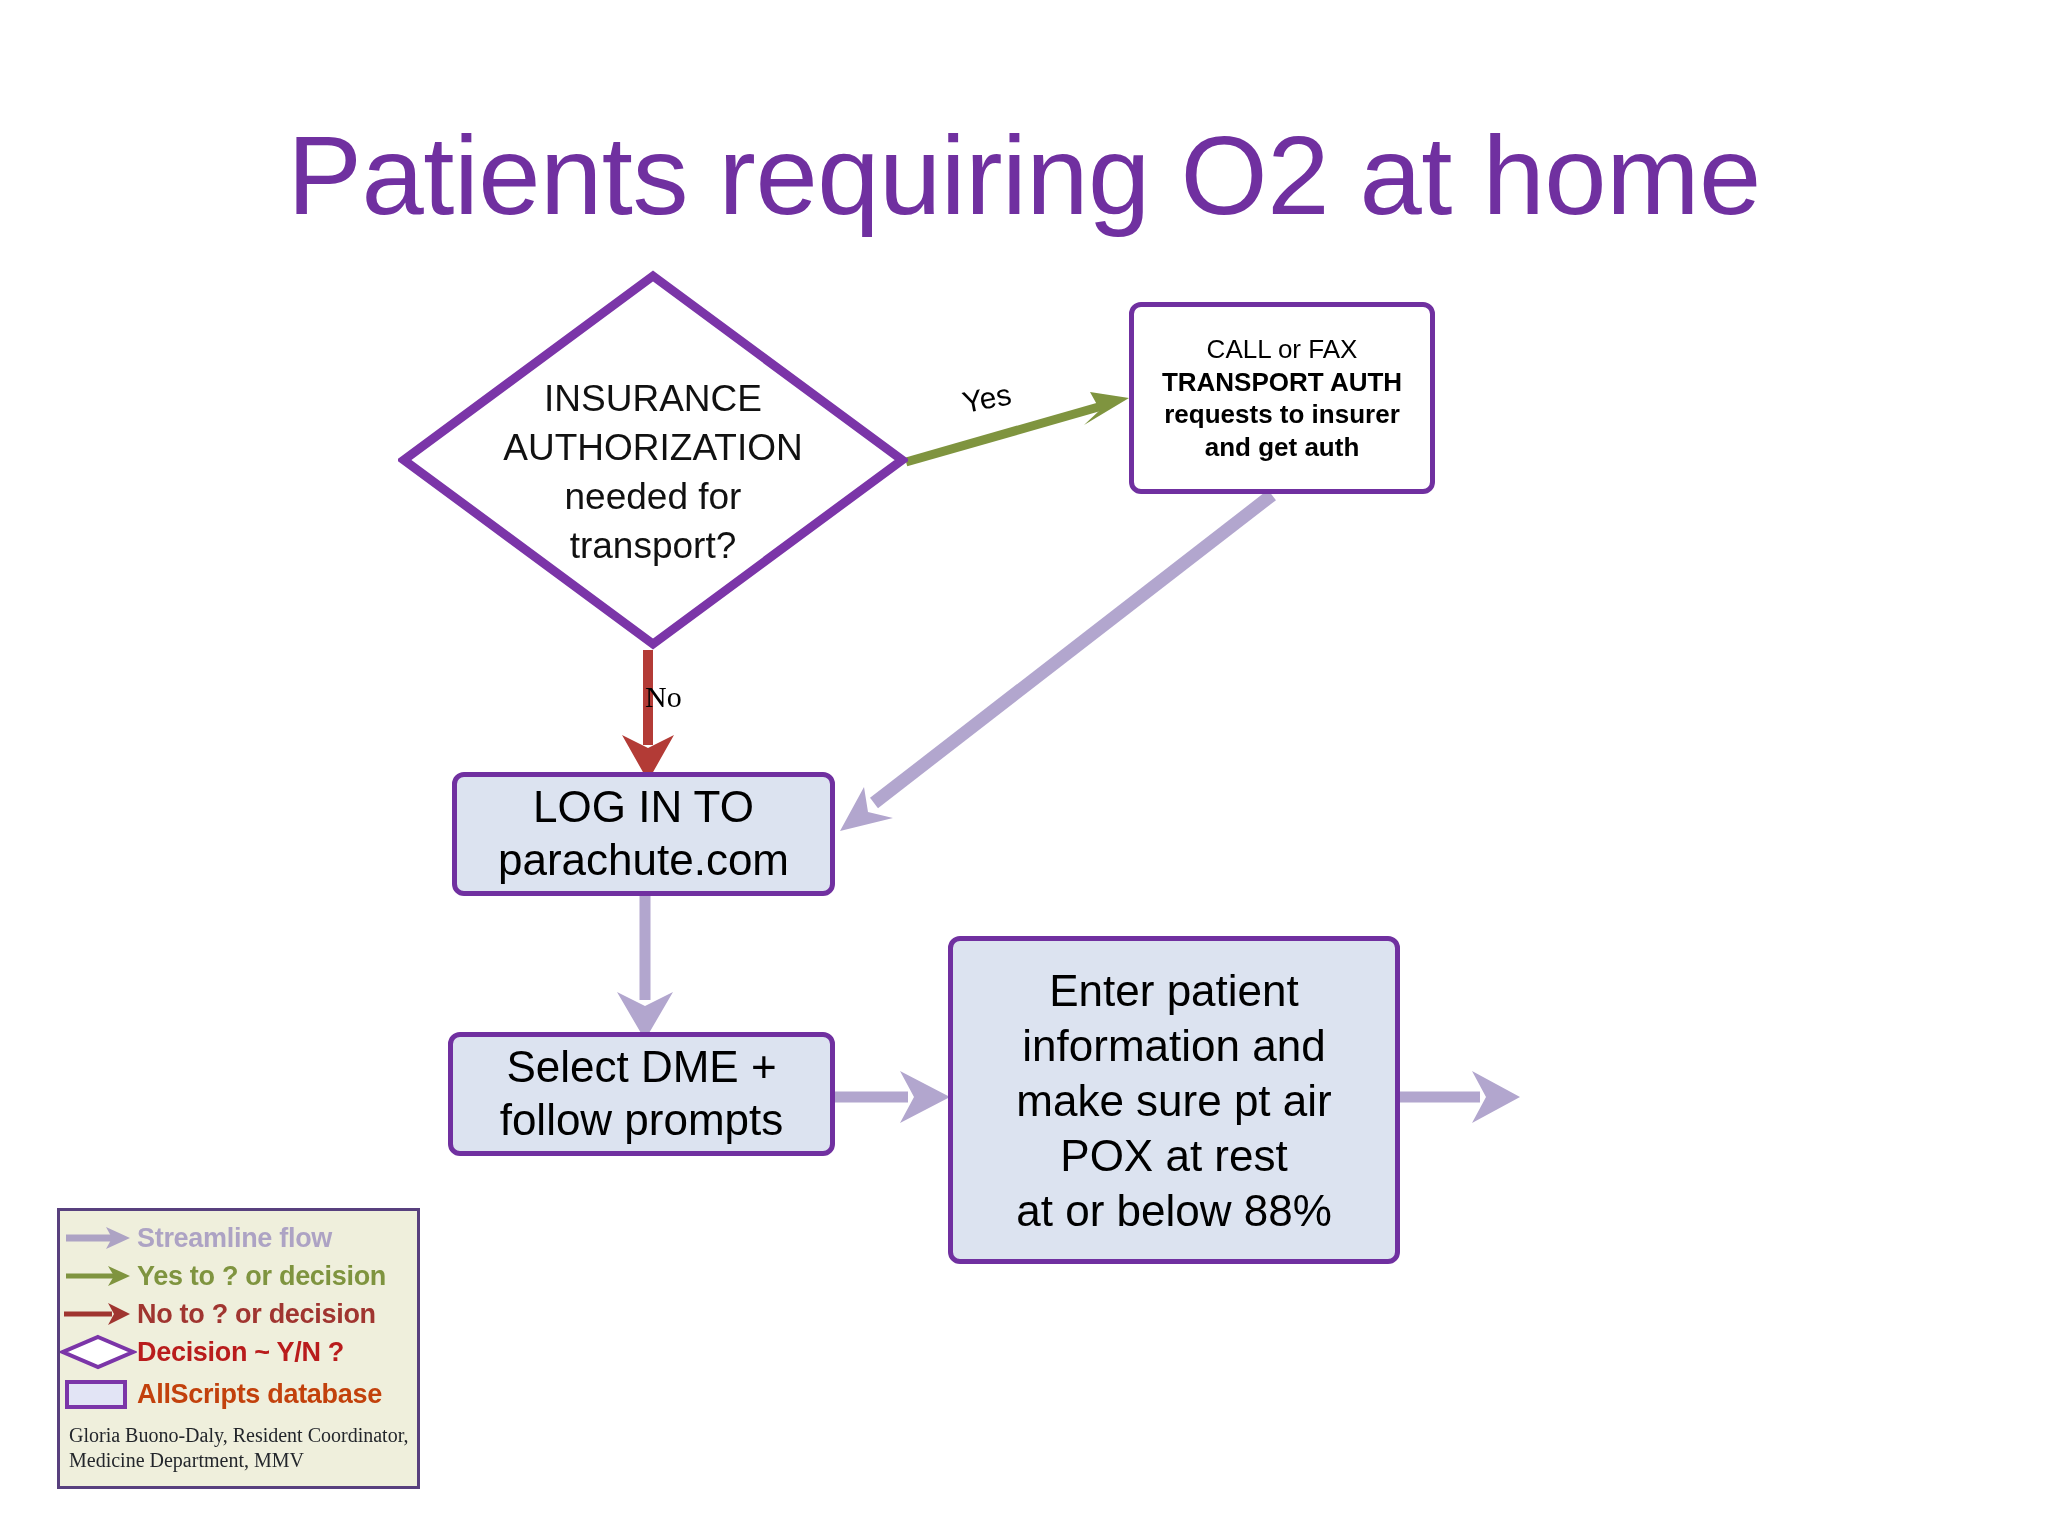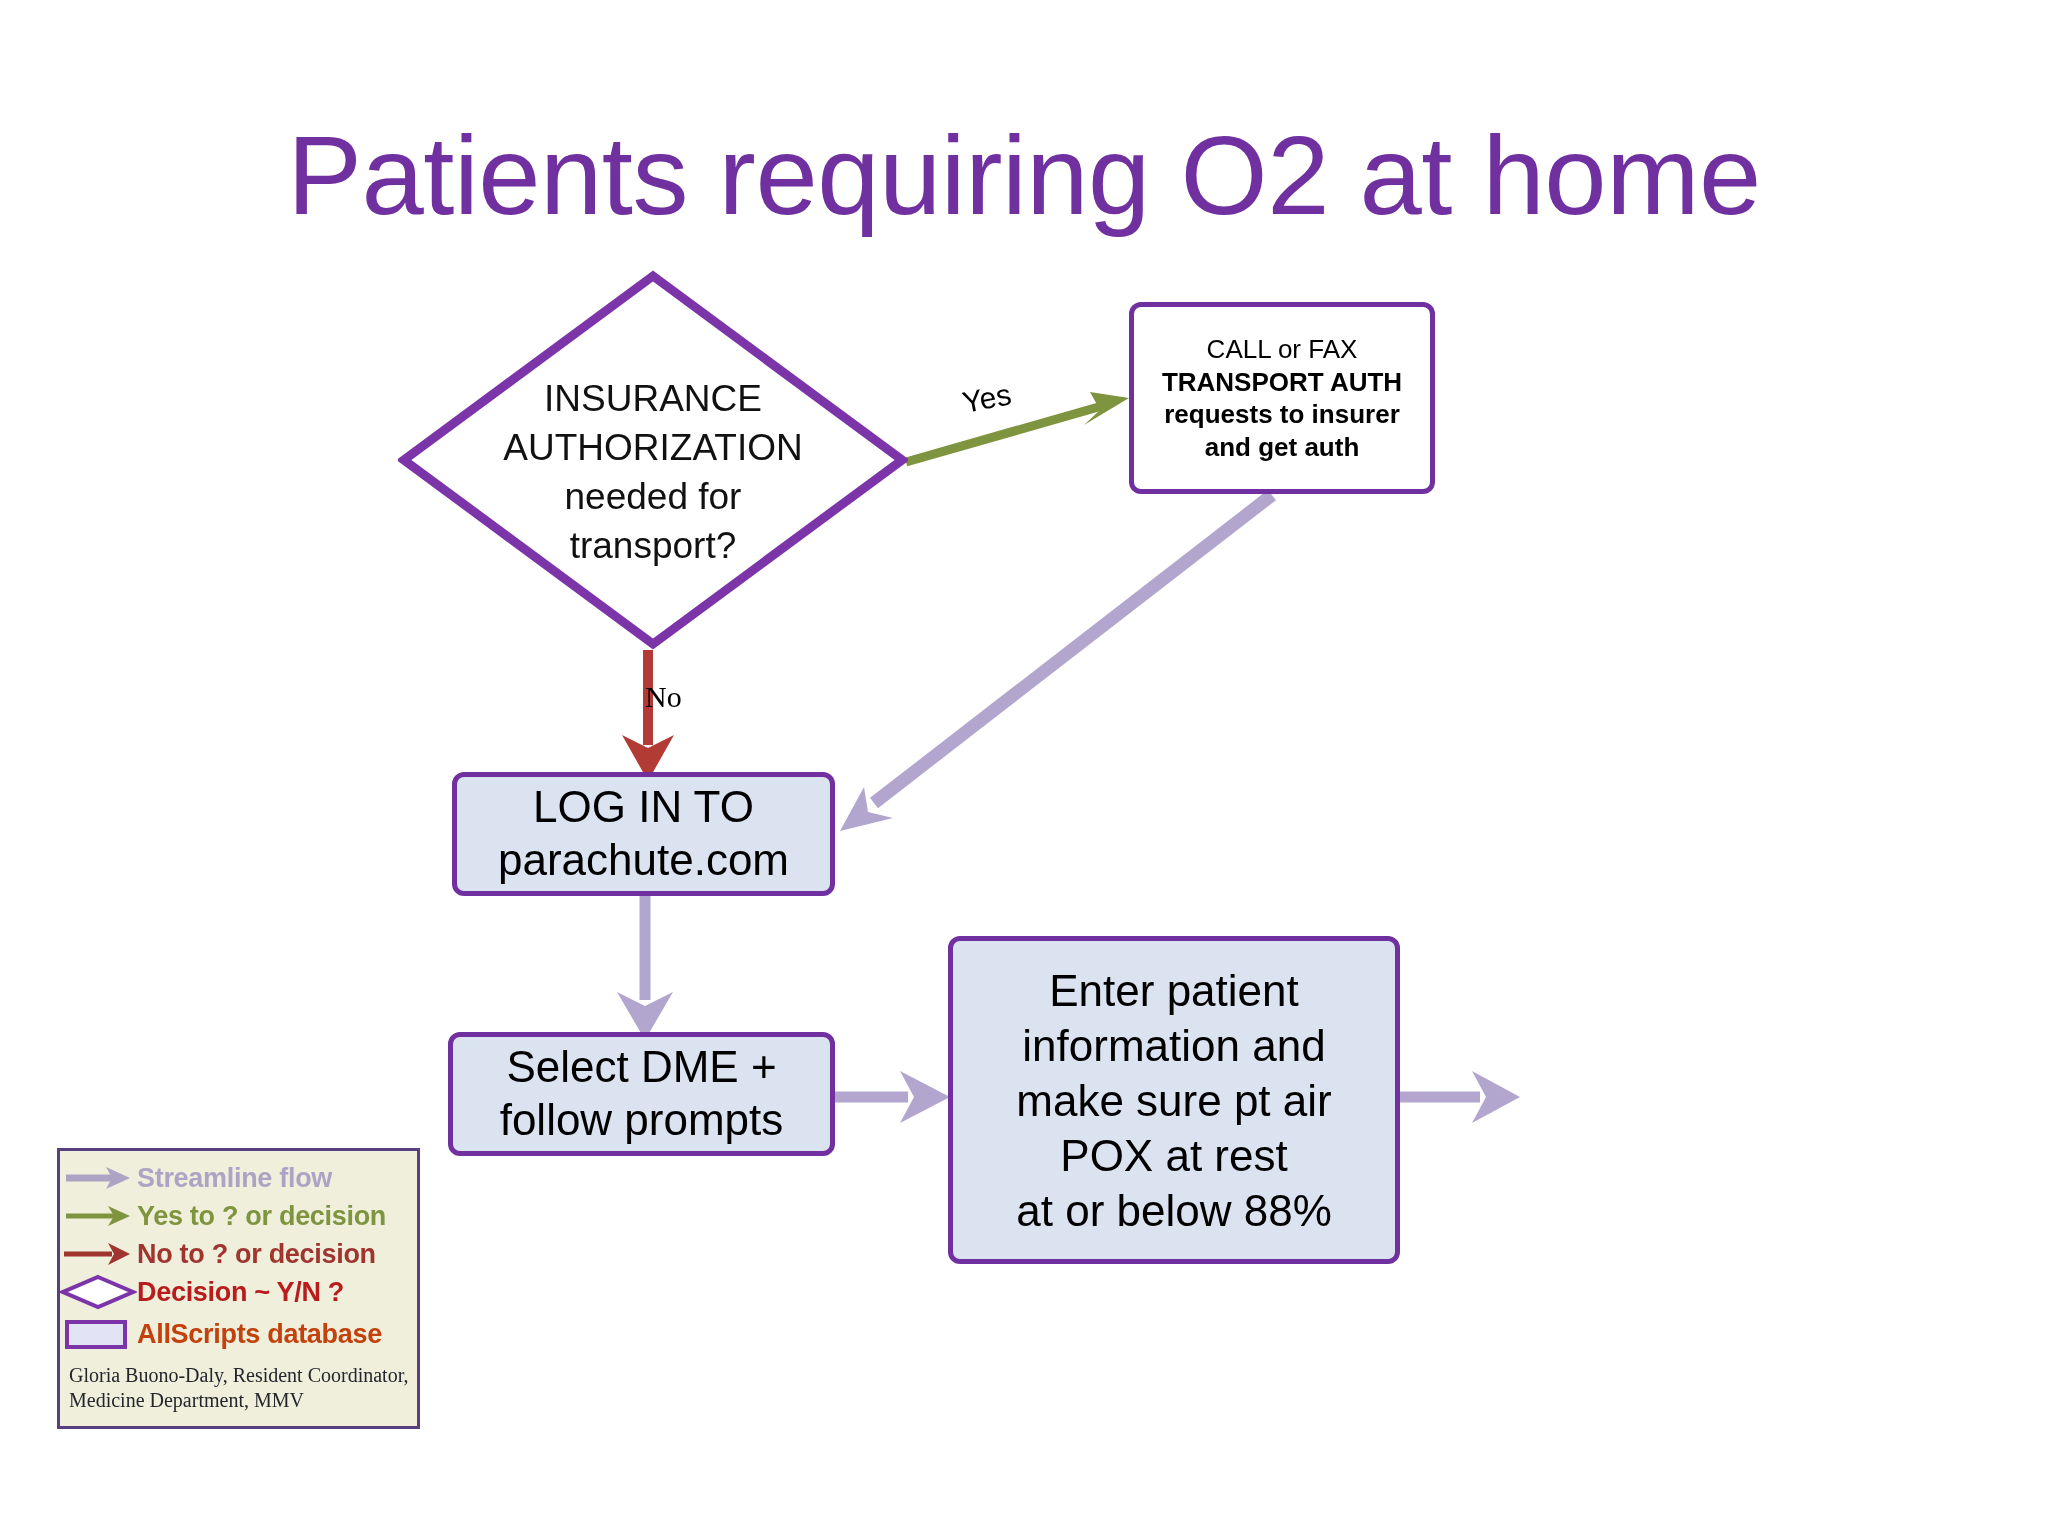--- a/index.html
+++ b/index.html
@@ -152,21 +152,21 @@
     top: 0;
     width: 2048px;
     height: 1536px;
     pointer-events: none;
   }
 
   
   #legend {
     position: absolute;
     left: 57px;
-    top: 1148px;
+    top: 1208px;
     width: 363px;
     height: 281px;
     background: #EFEFDC;
     border: 3px solid #58407E;
     box-sizing: border-box;
   }
   .legend-row {
     position: absolute;
     left: 0;
     display: flex;

